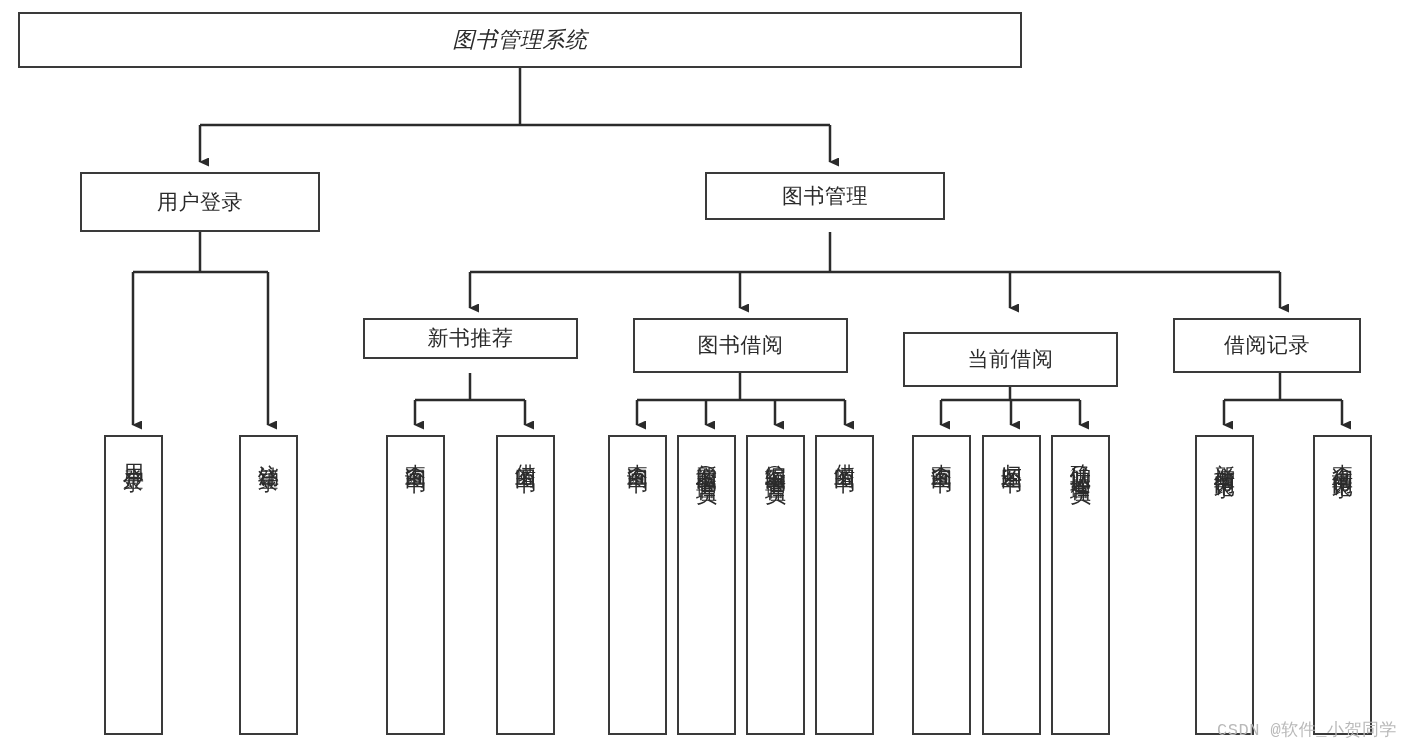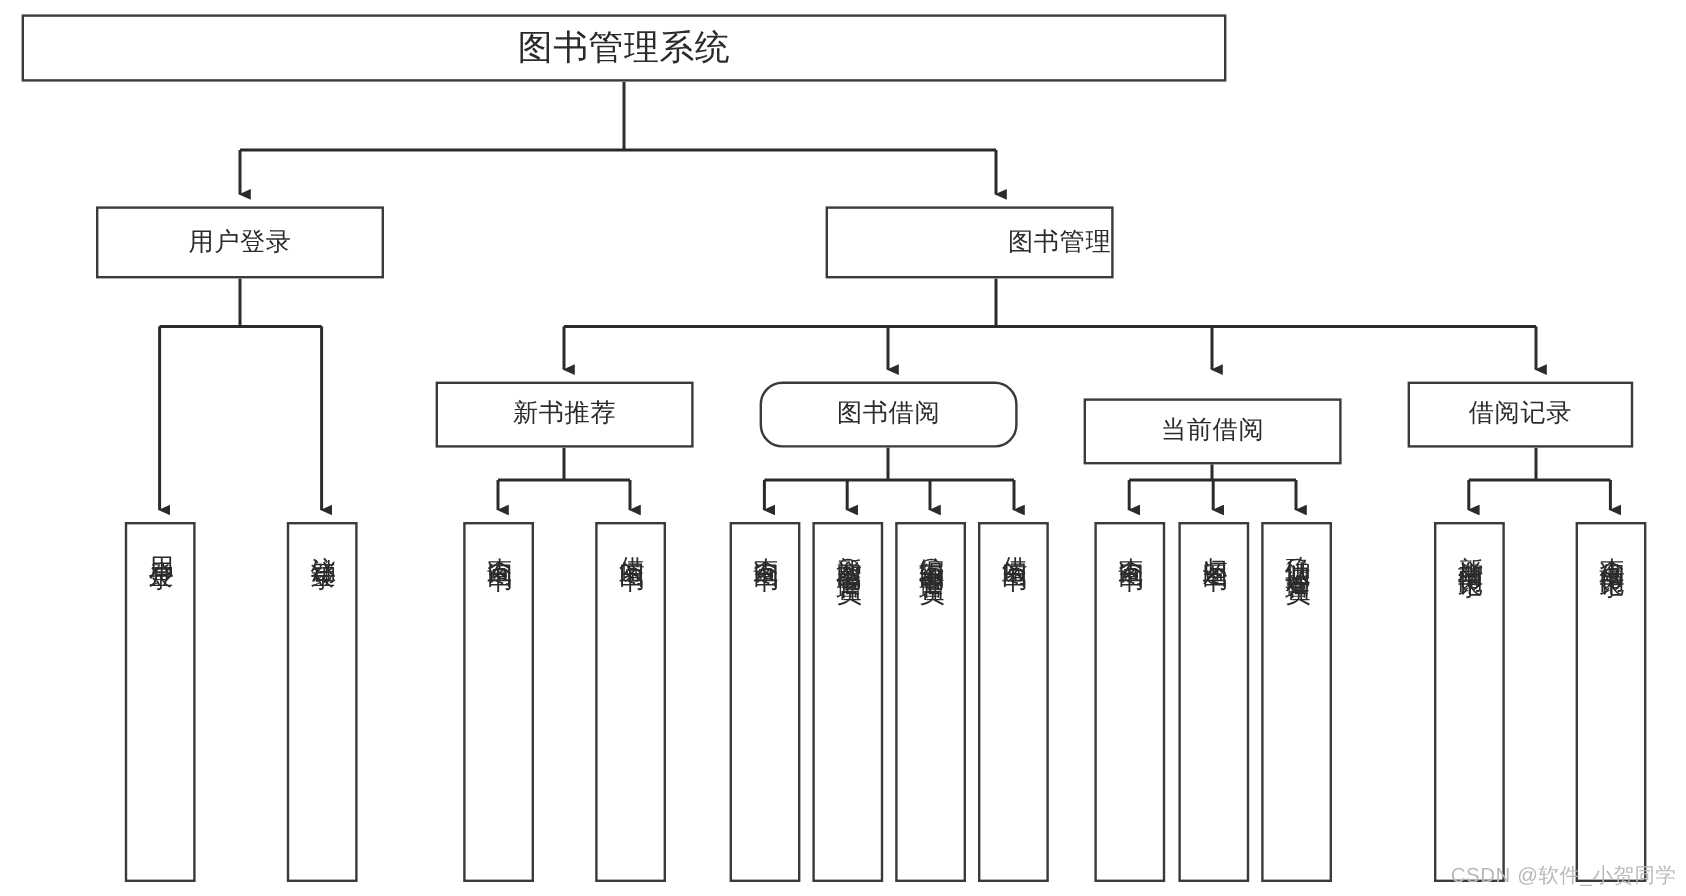--- a/index.html
+++ b/index.html
@@ -29,21 +29,22 @@
     position: absolute;
     box-sizing: border-box;
     background: #ffffff;
     border: 2px solid #3a3a3a;
     display: flex;
     align-items: center;
     justify-content: center;
     color: #2b2b2b;
   }
   .node-box.root {
-    font-size: 29px;
+    font-size: 22px;
+    font-style: italic;
   }
   .node-box.level2 {
     font-size: 21px;
   }
   .node-box.level3 {
     font-size: 21px;
   }
   .node-box.leaf {
     font-size: 21px;
     padding: 10px 2px;
@@ -66,20 +67,21 @@
   .watermark {
     position: absolute;
     right: 8px;
     bottom: 6px;
     font-size: 17px;
     color: #b9b9b9;
     letter-spacing: 0.5px;
     user-select: none;
     pointer-events: none;
     white-space: nowrap;
+    font-family: Liberation Mono, monospace;
   }
 </style>
 </head>
 <body>
 
 <div id="canvas">
 
   <svg id="diagram-svg" viewBox="0 0 1405 747" xmlns="http://www.w3.org/2000/svg">
     <defs>
       <marker id="arrowhead" markerWidth="9" markerHeight="10" refX="4.5" refY="9" orient="auto" markerUnits="userSpaceOnUse">
@@ -134,28 +136,28 @@
     </g>
   </svg>
 
   <div class="node-box root" style="left:18px; top:12px; width:1004px; height:56px;">
     <span class="node-label">图书管理系统</span>
   </div>
 
   <div class="node-box level2" style="left:80px; top:172px; width:240px; height:60px;">
     <span class="node-label">用户登录</span>
   </div>
-  <div class="node-box level2" style="left:688px; top:172px; width:240px; height:60px;justify-content:flex-end;">
+  <div class="node-box level2" style="left:705px; top:172px; width:240px; height:48px;">
     <span class="node-label">图书管理</span>
   </div>
 
-  <div class="node-box level3" style="left:363px; top:318px; width:215px; height:55px;">
+  <div class="node-box level3" style="left:363px; top:318px; width:215px; height:41px;">
     <span class="node-label">新书推荐</span>
   </div>
-  <div class="node-box level3" style="left:633px; top:318px; width:215px; height:55px;border-radius:19px;">
+  <div class="node-box level3" style="left:633px; top:318px; width:215px; height:55px;">
     <span class="node-label">图书借阅</span>
   </div>
   <div class="node-box level3" style="left:903px; top:318px; width:215px; height:55px;margin-top:14px;">
     <span class="node-label">当前借阅</span>
   </div>
   <div class="node-box level3" style="left:1173px; top:318px; width:188px; height:55px;">
     <span class="node-label">借阅记录</span>
   </div>
 
   <div class="node-box leaf" style="left:104px; top:435px; width:59px; height:300px;">

